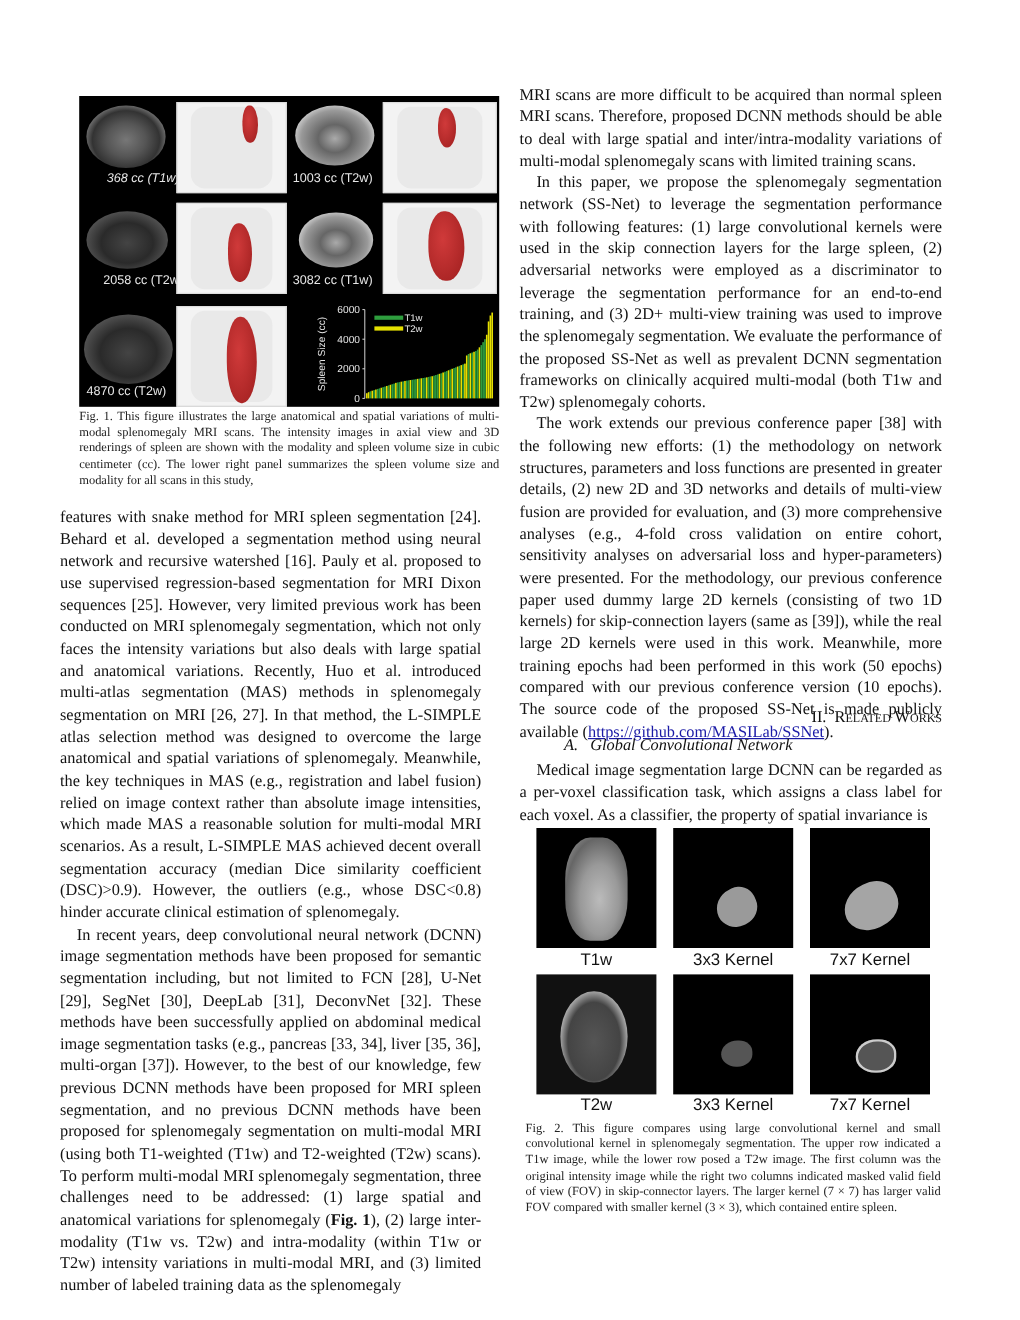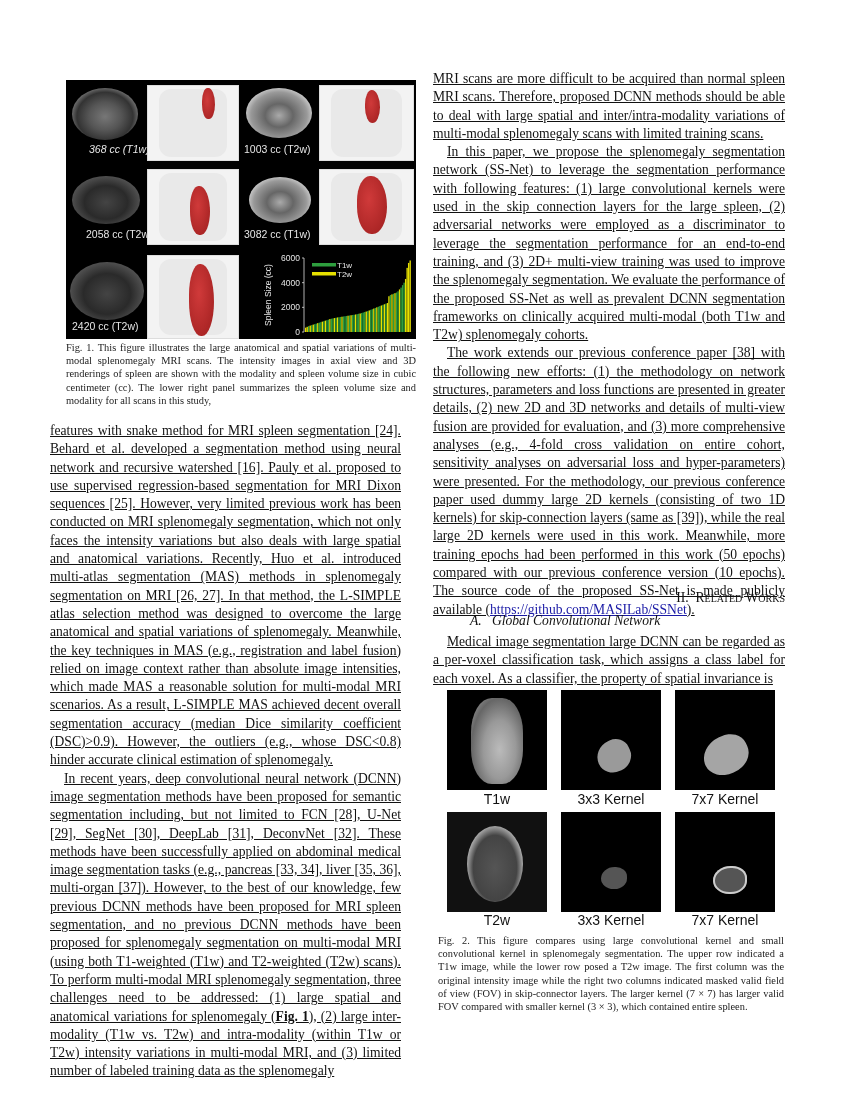--- a/index.html
+++ b/index.html
@@ -1,19 +1,19 @@
 <!DOCTYPE html>
 <html><head>
 <meta charset="utf-8">
 <style>
   html, body { margin: 0; padding: 0; background: #ffffff; }
   body { width: 850px; height: 1100px; position: relative; overflow: hidden;
          font-family: "Liberation Serif", "DejaVu Serif", serif; color: #111; }
   .col { position: absolute; }
-  .body-text { font-size: 13.6px; line-height: 18.3px; text-align: justify; text-decoration: underline; }
+  .body-text { font-size: 13.6px; line-height: 18.3px; text-align: justify; }
   .body-text p { margin: 0; text-indent: 0; }
   .body-text p.indent { text-indent: 14px; }
   .caption { font-size: 10.4px; line-height: 13.2px; text-align: justify; color: #222; }
   .caption p { margin: 0; }
   a.link { color: #1a1aa6; text-decoration: underline; }
 
   
   #fig1 { position: absolute; left: 66px; top: 80px; width: 350px; height: 259px; background: #000; }
   .mri { position: absolute; border-radius: 50%; overflow: hidden;
          background: radial-gradient(ellipse at 50% 55%, #777 0%, #555 35%, #333 60%, #999 82%, #222 92%); }
@@ -60,21 +60,21 @@
     <div class="spleen" style="left:47%;top:22%;width:22%;height:66%;"></div>
   </div>
   <div class="mri bright" style="left:183px;top:97px;width:62px;height:46px;"></div>
   <div class="fig1-label" style="left:178px;top:148px;">3082 cc (T1w)</div>
   <div class="render" style="left:253px;top:89px;width:93px;height:74px;">
     <div class="torso"></div>
     <div class="spleen" style="left:40%;top:8%;width:32%;height:78%;"></div>
   </div>
 
   <div class="mri dark" style="left:4px;top:182px;width:74px;height:58px;"></div>
-  <div class="fig1-label" style="left:6px;top:240px;">2420 cc (T2w)</div>
+  <div class="fig1-label" style="left:6px;top:240px;">4870 cc (T2w)</div>
   <div class="render" style="left:81px;top:175px;width:90px;height:82px;">
     <div class="torso"></div>
     <div class="spleen" style="left:45%;top:10%;width:28%;height:88%;"></div>
   </div>
 
   <svg id="fig1-chart" viewBox="0 0 152 86">
     <g id="chart-axis">
         <line x1="42" y1="6" x2="42" y2="80" stroke="#ddd" stroke-width="0.8"></line>
         <line x1="40" y1="80" x2="42" y2="80" stroke="#ddd" stroke-width="0.8"></line>
         <text x="38" y="83" fill="#e6e6e6" font-size="8.5" text-anchor="end" font-family="Liberation Sans, DejaVu Sans, sans-serif">0</text>

